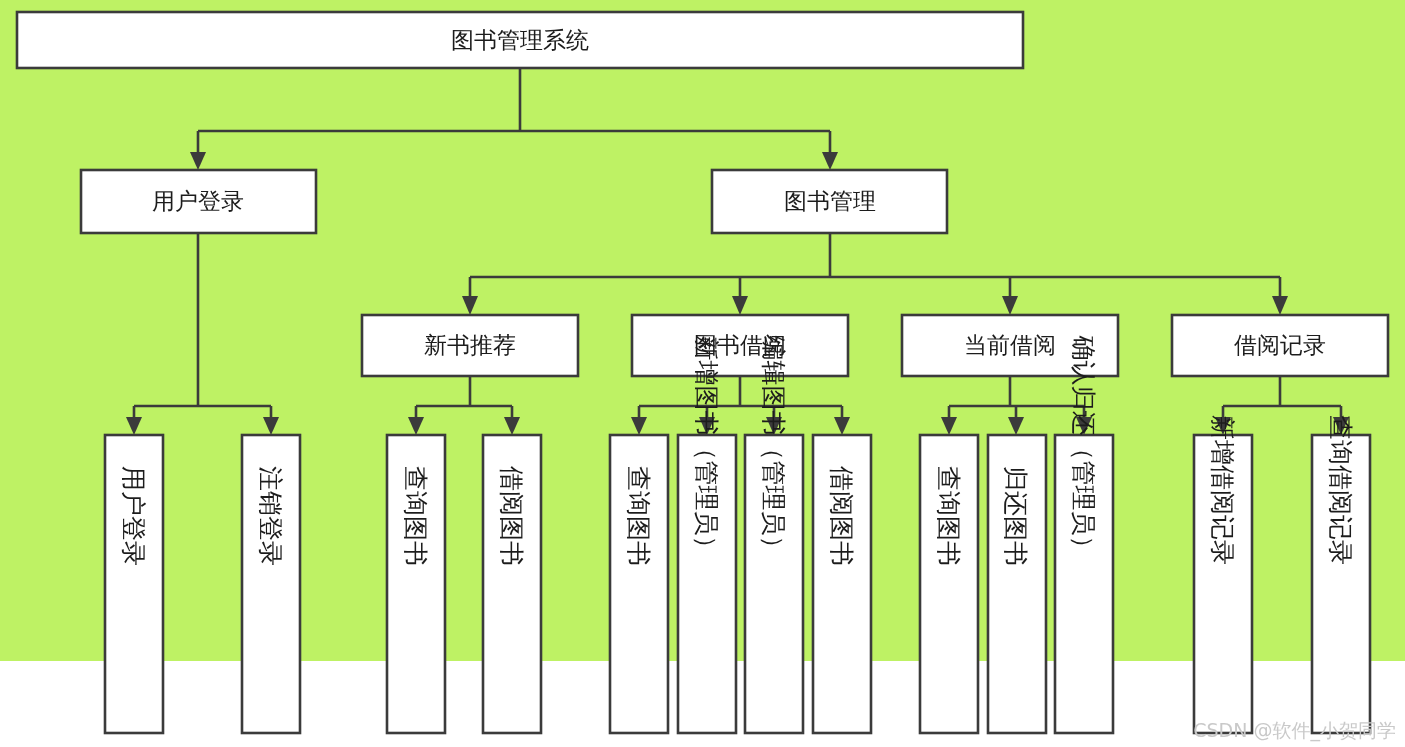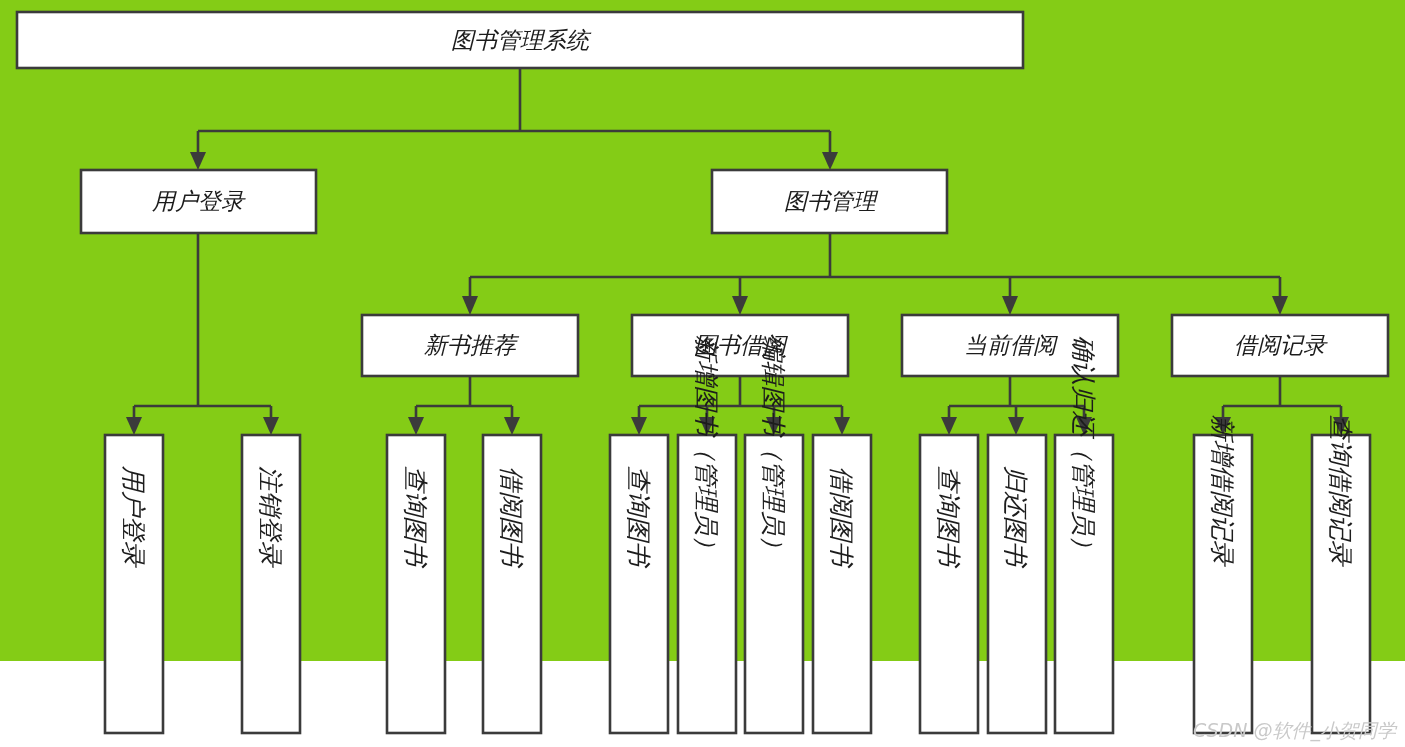--- a/index.html
+++ b/index.html
@@ -11,22 +11,21 @@
   body {
     width: 1405px;
     height: 747px;
     font-family: "DejaVu Sans", "Liberation Sans", sans-serif;
     overflow: hidden;
   }
   #diagram-root {
     position: relative;
     width: 1405px;
     height: 661px;
-    background: #84cc16;
-    font-style: italic;
+    background: #bef264;
   }
   svg#flowchart {
     position: absolute;
     left: 0;
     top: 0;
     width: 1405px;
     height: 747px;
     display: block;
   }
   .box-rect {

